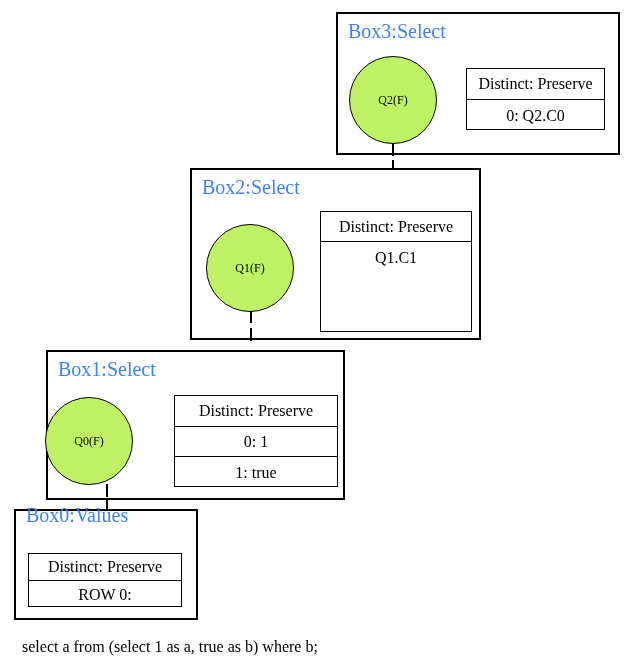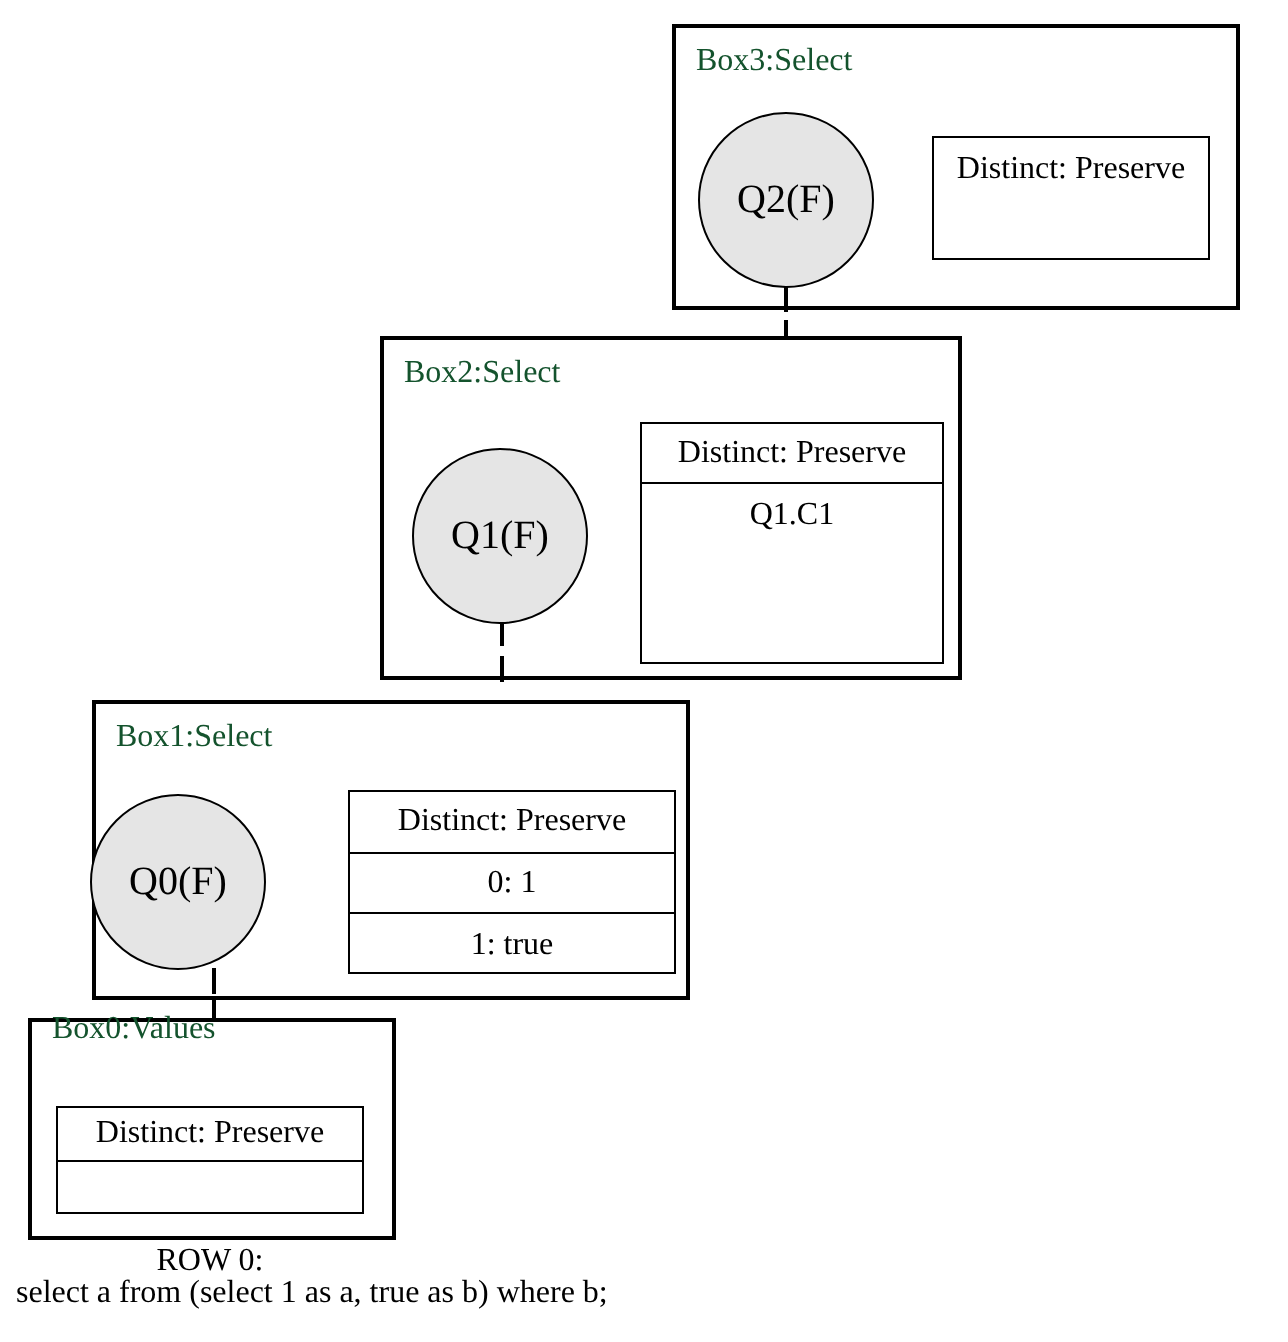--- a/index.html
+++ b/index.html
@@ -23,35 +23,35 @@
     height: 671px;
   }
   .box {
     position: absolute;
     border: 2px solid #000000;
     background: #ffffff;
     box-sizing: border-box;
   }
   .box-title {
     position: absolute;
-    font-size: 16px;
+    font-size: 20px;
     line-height: 18px;
     white-space: nowrap;
-    color: #14532d;
+    color: #3b82f6;
   }
   .quantifier {
     position: absolute;
     border: 1.6px solid #000000;
     border-radius: 50%;
-    background: #e5e5e5;
+    background: #bef264;
     box-sizing: border-box;
     display: flex;
     align-items: center;
     justify-content: center;
-    font-size: 20px;
+    font-size: 12px;
     color: #000000;
   }
   .qtable {
     position: absolute;
     border: 1.6px solid #000000;
     background: #ffffff;
     box-sizing: border-box;
   }
   .qrow {
     border-bottom: 1.6px solid #000000;
@@ -82,20 +82,21 @@
 </head>
 <body>
 
 <div id="canvas">
 
   <div class="box" style="left:336px; top:12px; width:284px; height:143px;"></div>
   <div class="box-title" style="left:348px; top:22px;">Box3:Select</div>
   <div class="quantifier" style="left:349px; top:56px; width:88px; height:88px;">Q2(F)</div>
   <div class="qtable" style="left:466px; top:68px; width:139px; height:62px;">
     <div class="qrow" style="height:31px;">Distinct: Preserve</div>
+    <div class="qrow" style="height:31px;">0: Q2.C0</div>
   </div>
 
   <div class="connector" style="left:392px; top:143px; height:13px;"></div>
   <div class="connector" style="left:392px; top:160px; height:10px;"></div>
 
   <div class="box" style="left:190px; top:168px; width:291px; height:172px;"></div>
   <div class="box-title" style="left:202px; top:178px;">Box2:Select</div>
   <div class="quantifier" style="left:206px; top:224px; width:88px; height:88px;">Q1(F)</div>
   <div class="qtable" style="left:320px; top:211px; width:152px; height:121px;">
     <div class="qrow" style="height:30px;">Distinct: Preserve</div>
@@ -114,18 +115,18 @@
     <div class="qrow" style="height:31px;">1: true</div>
   </div>
 
   <div class="connector" style="left:106px; top:484px; height:13px;"></div>
   <div class="connector" style="left:106px; top:500px; height:11px;"></div>
 
   <div class="box" style="left:14px; top:509px; width:184px; height:111px;"></div>
   <div class="box-title" style="left:26px; top:506px;">Box0:Values</div>
   <div class="qtable" style="left:28px; top:553px; width:154px; height:54px;">
     <div class="qrow" style="height:27px;">Distinct: Preserve</div>
-    <div class="qrow" style="height:27px;margin-top:36px;">ROW 0:</div>
+    <div class="qrow" style="height:27px;">ROW 0:</div>
   </div>
 
-  <div class="caption" style="left:8px; top:638px;">select a from (select 1 as a, true as b) where b;</div>
+  <div class="caption" style="left:22px; top:638px;">select a from (select 1 as a, true as b) where b;</div>
 
 </div>
 
 </body></html>

